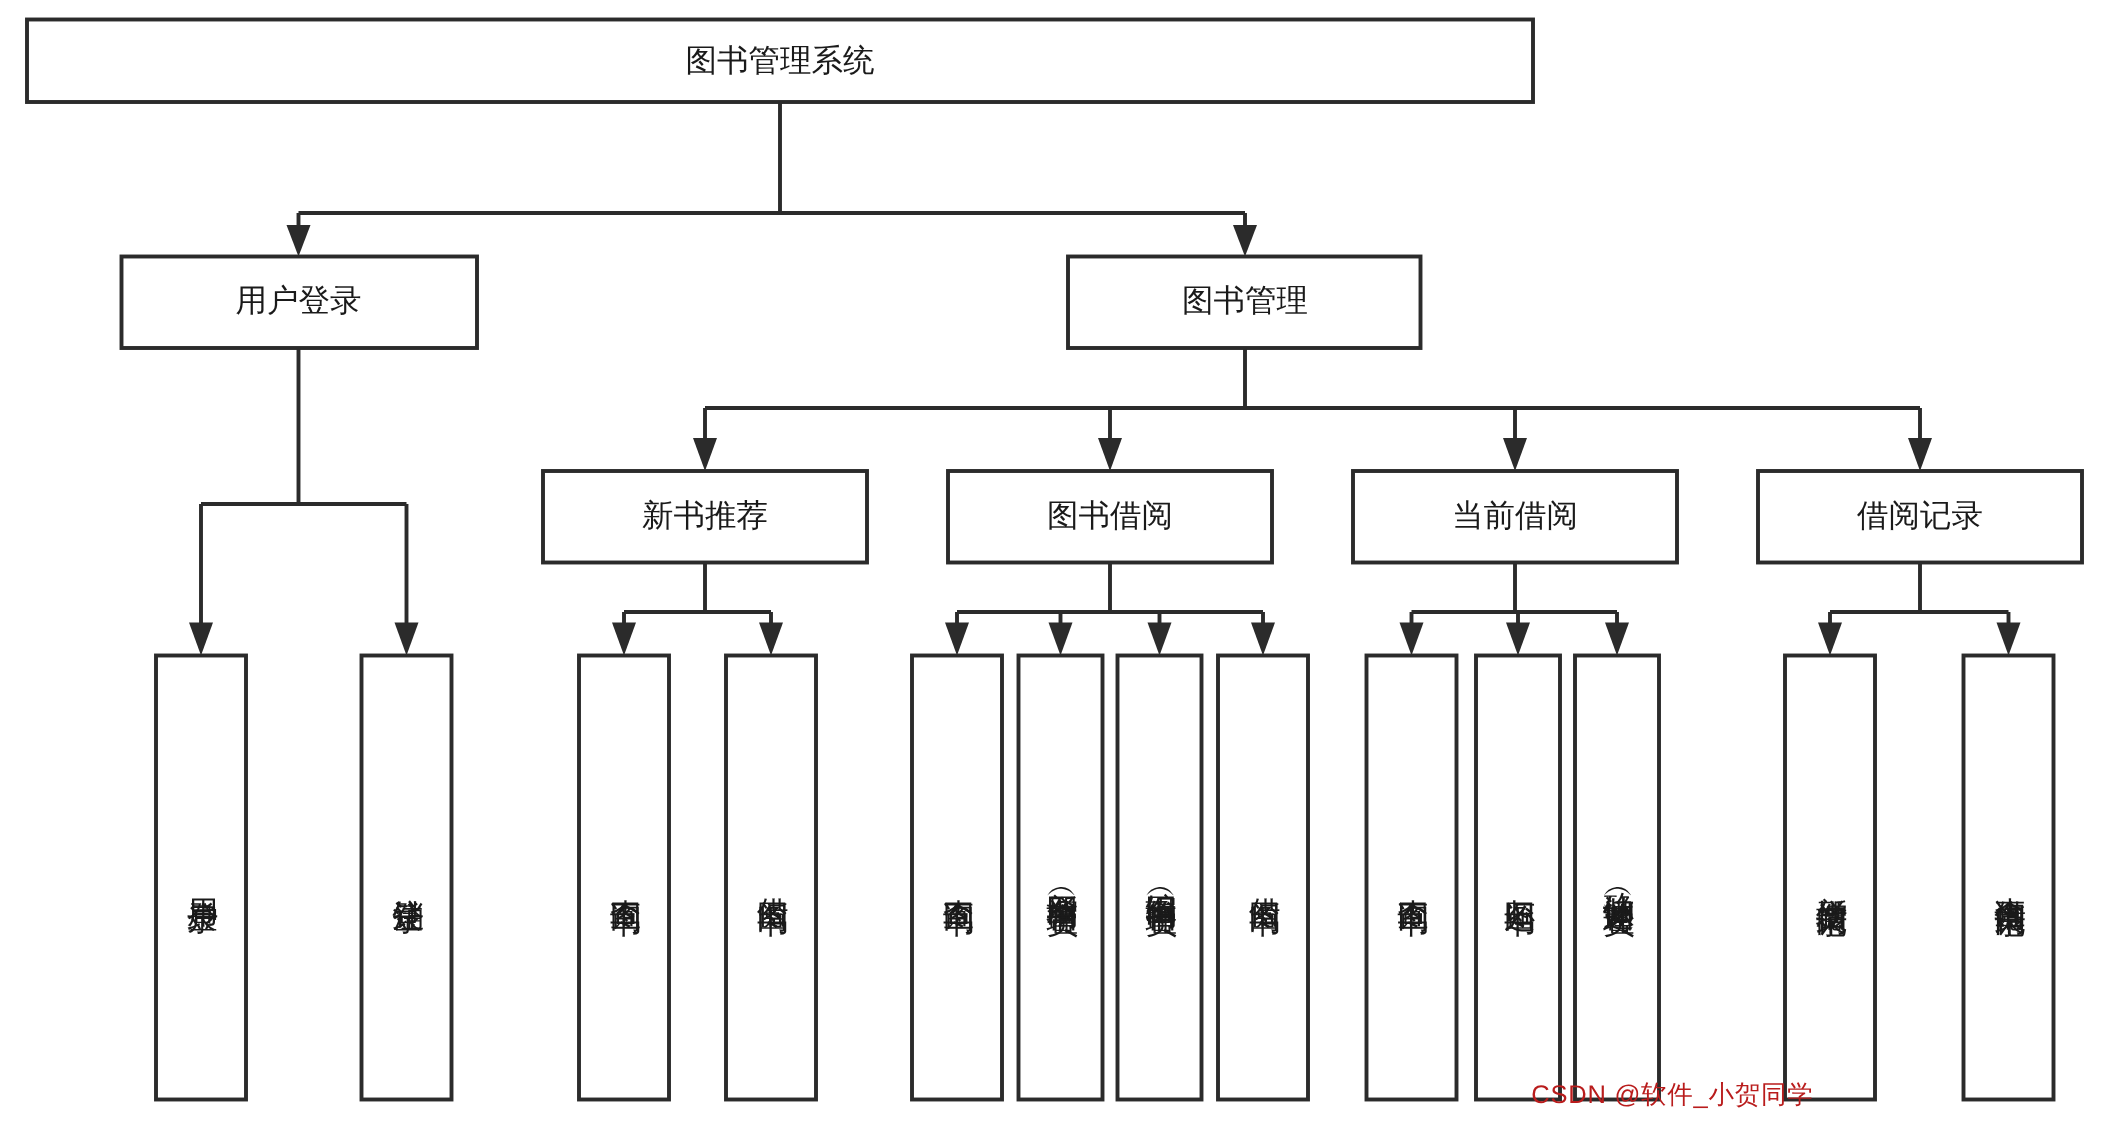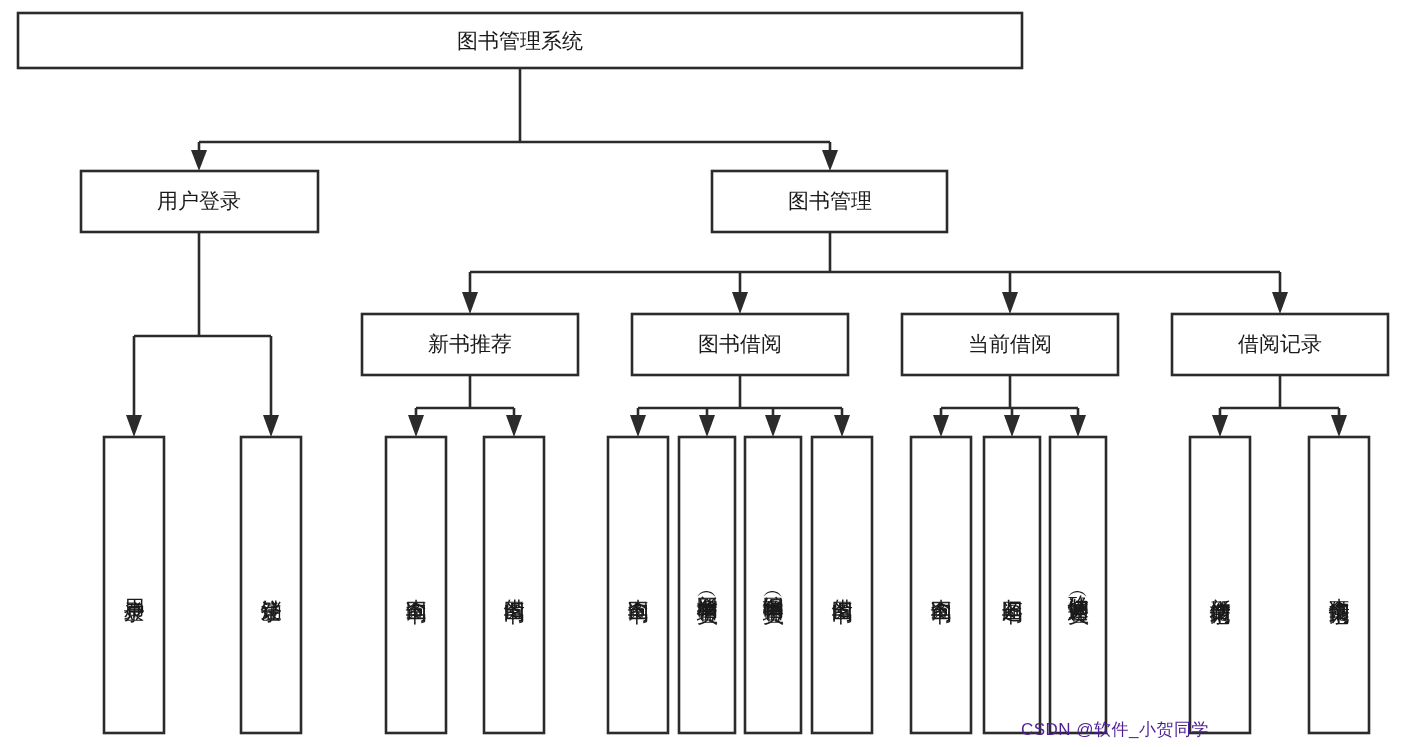--- a/index.html
+++ b/index.html
@@ -63,21 +63,21 @@
     text-align: center;
     white-space: normal;
     pointer-events: none;
   }
   .watermark {
     position: absolute;
     right: 10px;
     bottom: 6px;
     font-family: "Liberation Sans", "DejaVu Sans", sans-serif;
     font-size: 17px;
-    color: #4c1d95;
+    color: #b91c1c;
     letter-spacing: 0.5px;
     white-space: nowrap;
   }
 </style>
 </head>
 <body>
 
 <div id="diagram-root">
 
   <svg class="diagram-canvas" viewBox="0 0 1405 747">

